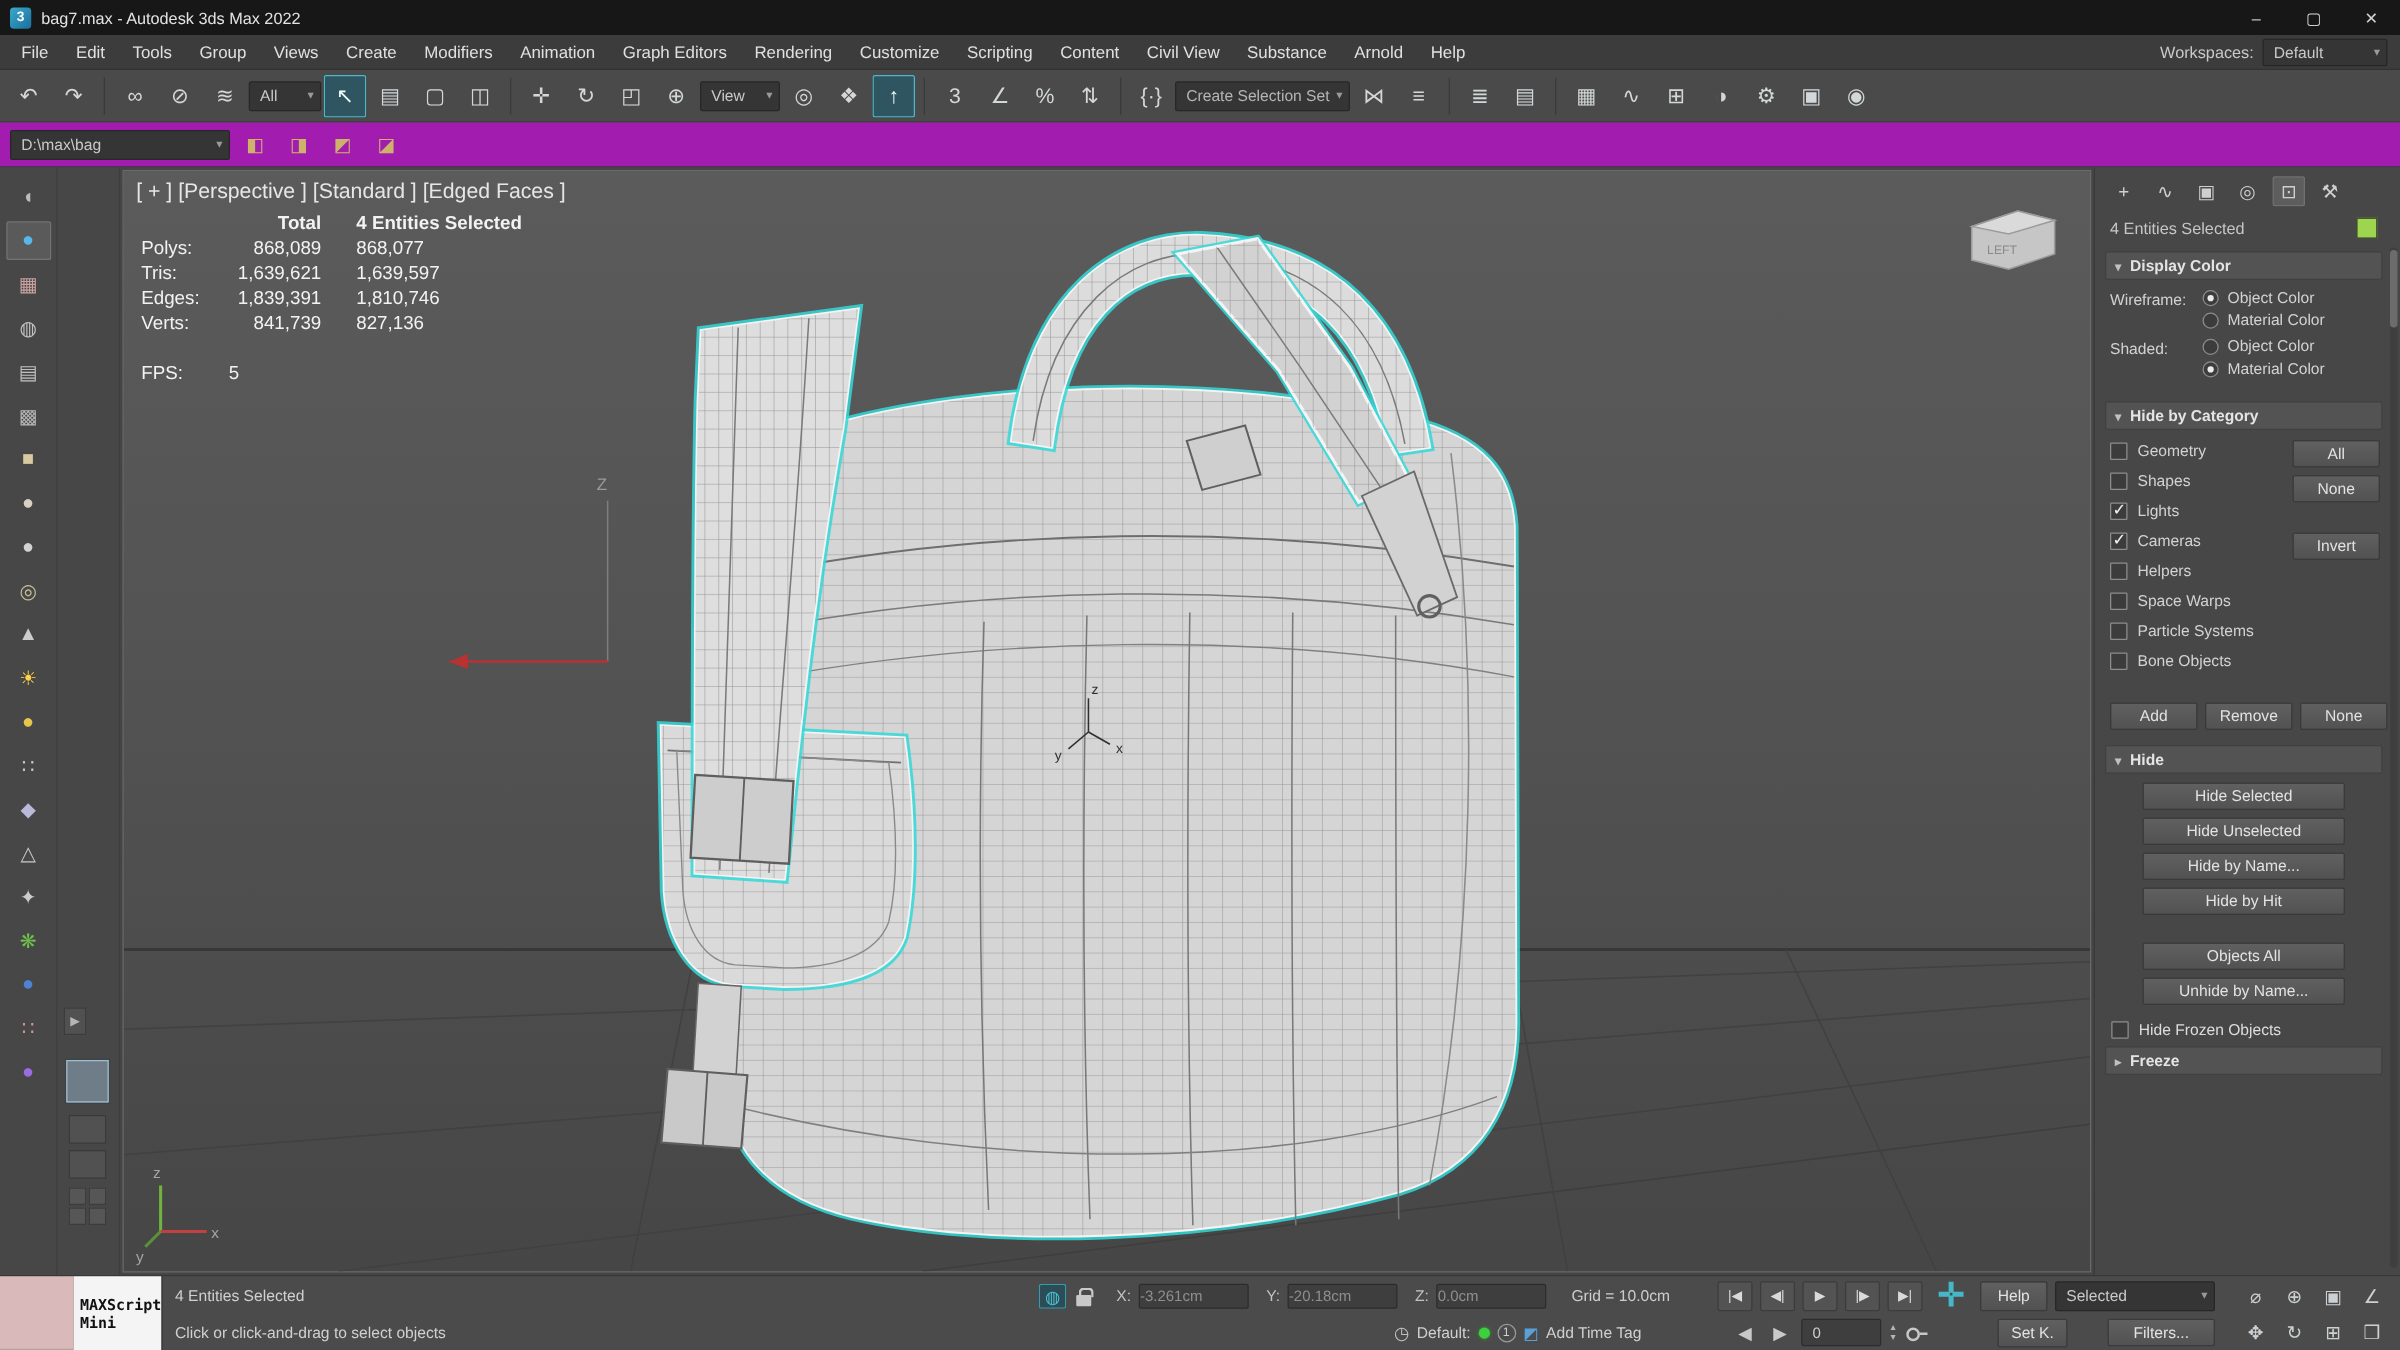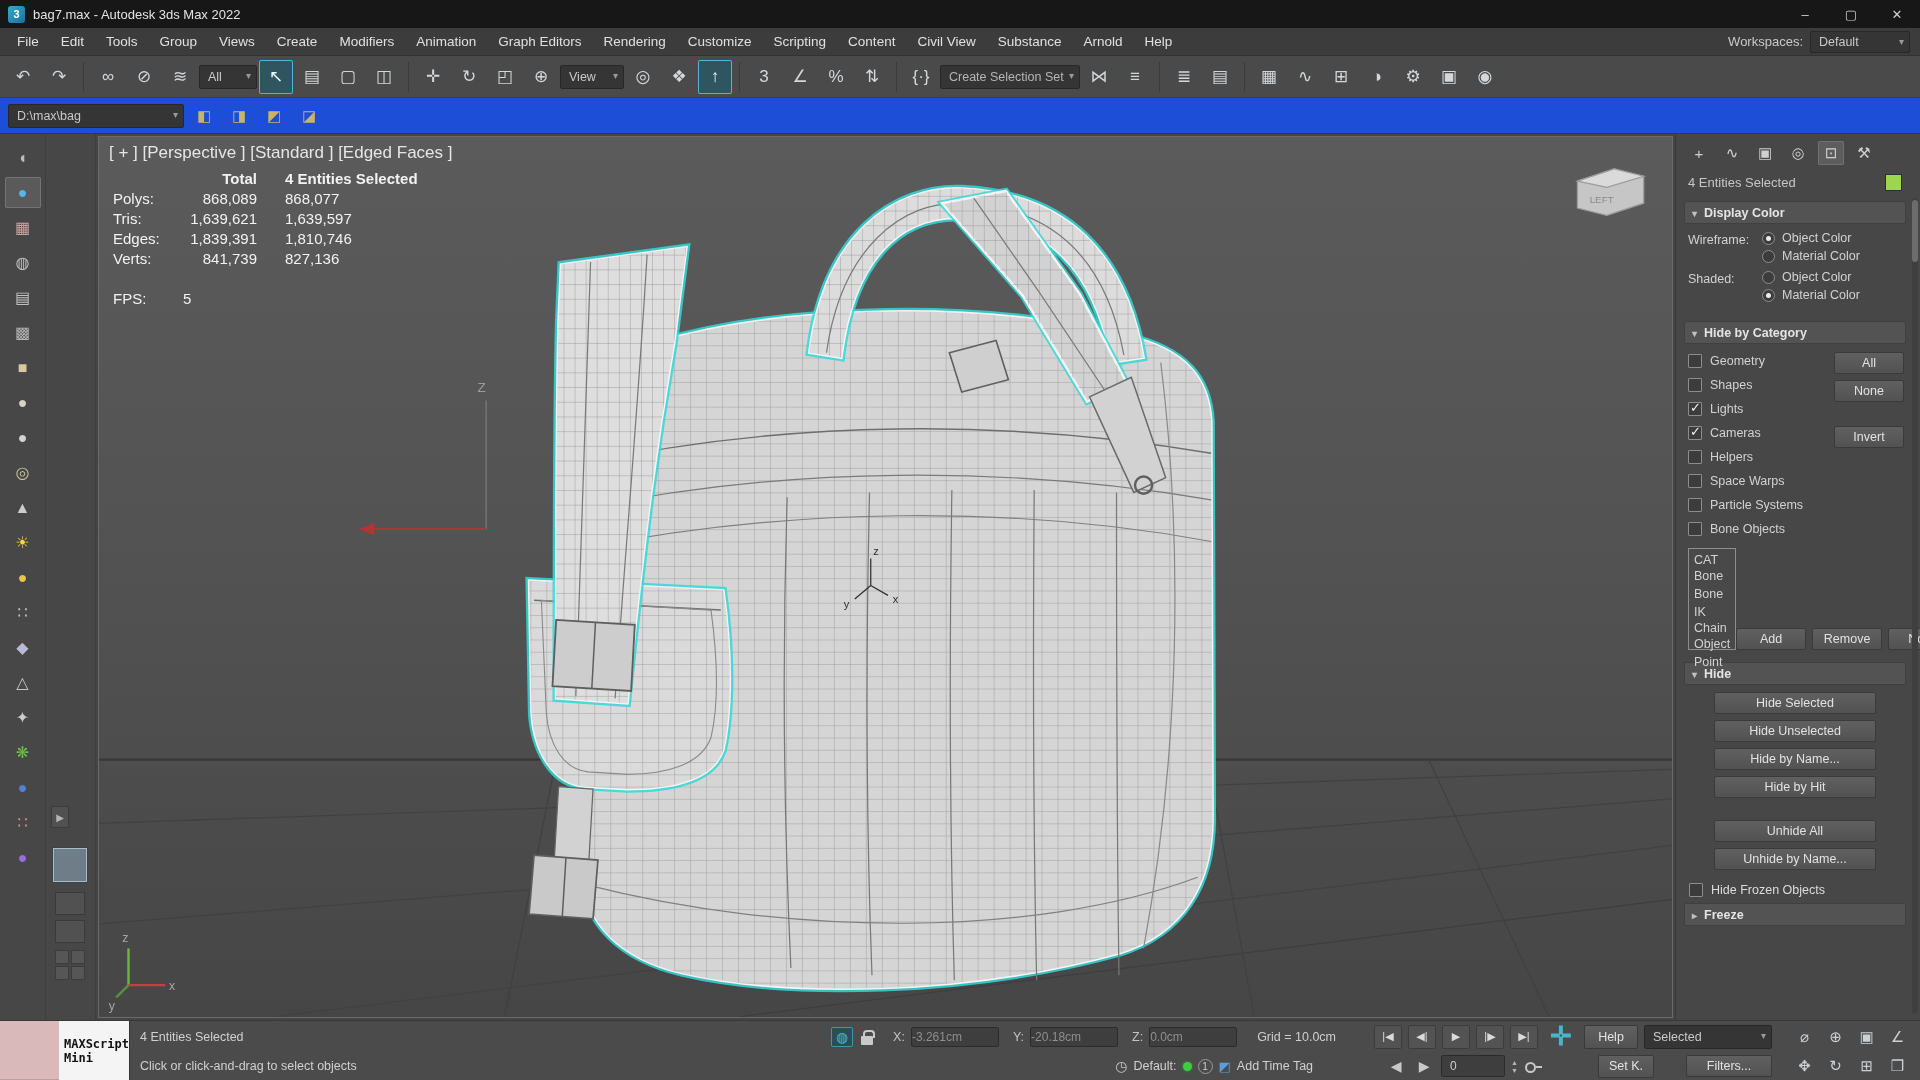--- a/index.html
+++ b/index.html
@@ -27,21 +27,21 @@
   
   .toolbar-main{height:42px;background:#4a4a4a;border-bottom:1px solid #3d3d3d;display:flex;align-items:center;padding:0 6px;gap:2px}
   .tbtn{width:34px;height:34px;border-radius:2px;display:flex;align-items:center;justify-content:center;
         font-size:17px;color:#d3d7d9;flex:none}
   .tbtn.active{background:#2e5560;box-shadow:inset 0 0 0 1px #4db8cc;color:#ecf8fa}
   .tsep{width:1px;height:30px;background:#3a3a3a;margin:0 5px;flex:none}
   .tdd{height:24px}
   .tdd.filter{width:58px}
   .tdd.coord{width:64px}
   .tdd.selset{width:140px;color:#b5b5b5}
-  .toolbar-path{height:36px;background:#1d4ed8;border-bottom:1px solid #383838;display:flex;align-items:center;padding:0 8px;gap:5px}
+  .toolbar-path{height:36px;background:#a21caf;border-bottom:1px solid #383838;display:flex;align-items:center;padding:0 8px;gap:5px}
   .path-dd{width:176px;height:24px}
   .pathbtn{width:30px;height:28px;display:flex;align-items:center;justify-content:center;font-size:15px;color:#cdb36a}
 
   
   .workspace-row{display:flex;height:886px;background:#454545}
   .left-strip{width:46px;background:#474747;border-right:1px solid #3e3e3e;display:flex;flex-direction:column;
               align-items:center;padding-top:8px;gap:4px;flex:none}
   .ltool{width:36px;height:31px;display:flex;align-items:center;justify-content:center;font-size:16px;border-radius:2px}
   .ltool.selected{background:#5a5a5a;box-shadow:inset 0 0 0 1px #747474}
   .left-strip2{width:50px;background:#474747;border-right:1px solid #3e3e3e;position:relative;flex:none}
@@ -527,47 +527,41 @@
                 <span>Bone Objects</span>
               </div>
             </div>
             <div class="hbc-btns">
               <span class="pbtn w70">All</span>
               <span class="pbtn w70">None</span>
               <span class="pbtn w70 mt18">Invert</span>
             </div>
           </div>
           <div class="hbc-bottom">
-            <div class="hbc-list">
-              <span>CAT Bone</span>
-              <span>Bone</span>
-              <span>IK Chain Object</span>
-              <span>Point</span>
-            </div>
             <div class="hbc-bbtns">
               <span class="pbtn w70">Add</span>
               <span class="pbtn w70">Remove</span>
               <span class="pbtn w70 mt14">None</span>
             </div>
           </div>
         </div>
       </div>
 
       <div class="rollout">
         <div class="rollout-header">
           <span class="rarrow"></span>
           <span>Hide</span>
         </div>
         <div class="hide-body">
           <span class="pbtn w162">Hide Selected</span>
           <span class="pbtn w162">Hide Unselected</span>
           <span class="pbtn w162">Hide by Name...</span>
           <span class="pbtn w162">Hide by Hit</span>
           <span class="hgap"></span>
-          <span class="pbtn w162">Unhide All</span>
+          <span class="pbtn w162">Objects All</span>
           <span class="pbtn w162">Unhide by Name...</span>
           <div class="frozen-row">
             <span class="chk"></span>
             <span>Hide Frozen Objects</span>
           </div>
         </div>
       </div>
 
       <div class="rollout">
         <div class="rollout-header">

